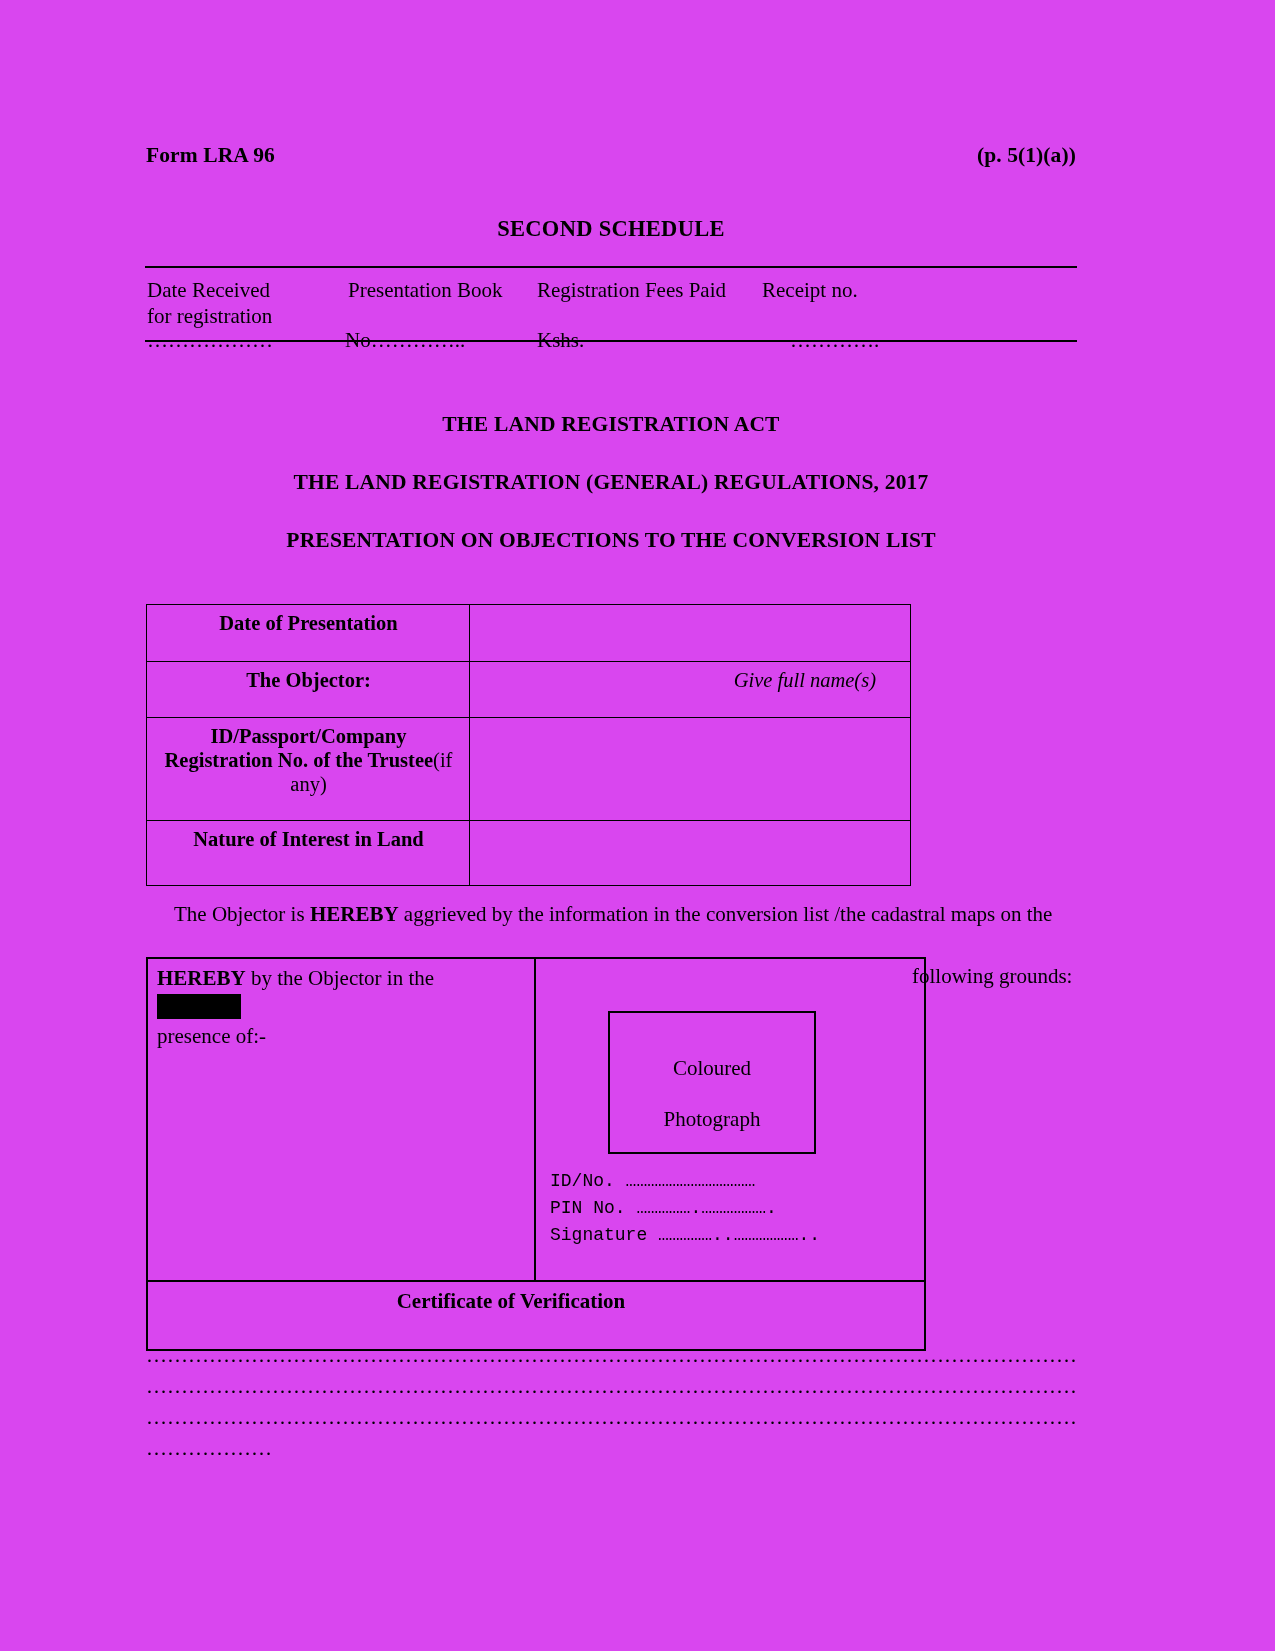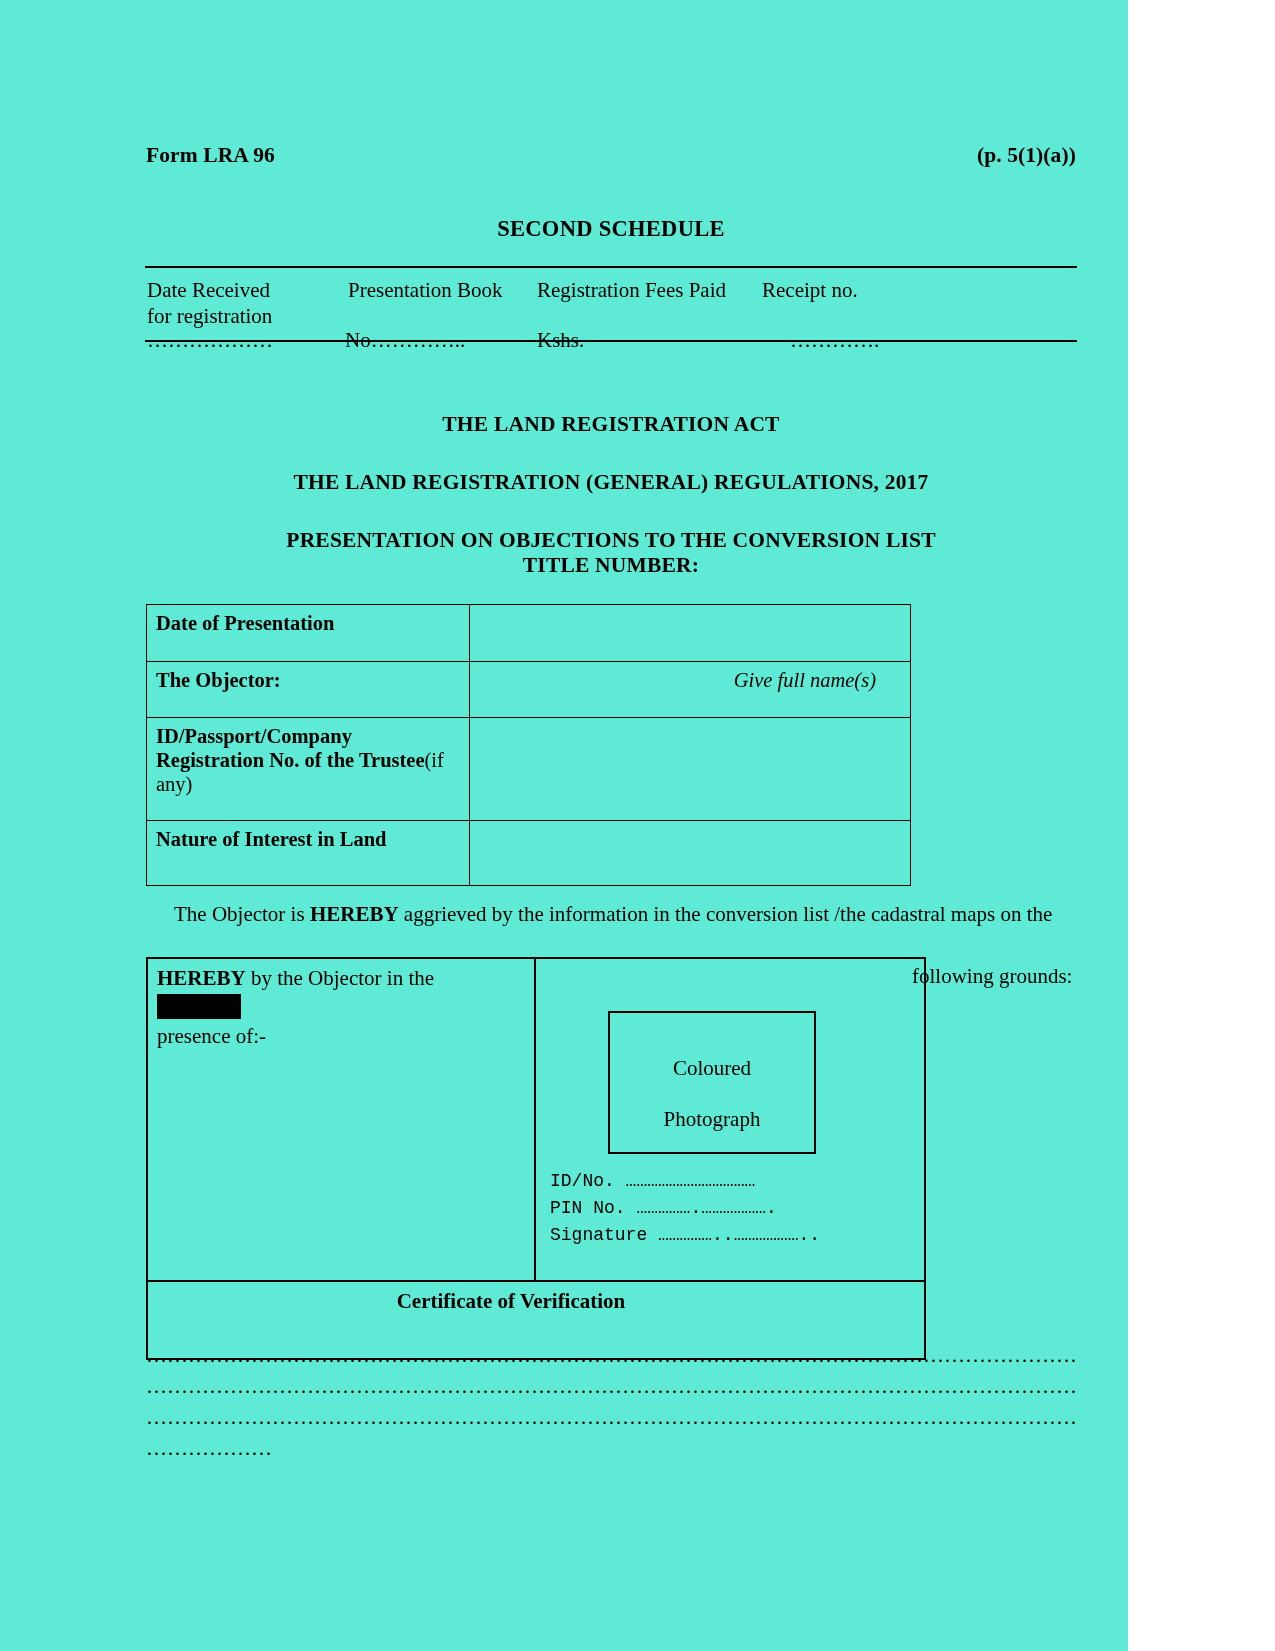--- a/index.html
+++ b/index.html
@@ -7,23 +7,23 @@
     margin: 0;
     padding: 0;
     background: #ffffff;
   }
   body {
     font-family: "Liberation Serif", "DejaVu Serif", serif;
     color: #000000;
   }
   #page {
     position: relative;
-    width: 1128px;
+    width: 1275px;
     height: 1651px;
-    background: #5eead4;
+    background: #d946ef;
     overflow: hidden;
   }
 
   
   .doc-header {
     position: absolute;
     left: 146px;
     top: 143px;
     width: 930px;
     display: flex;
@@ -106,20 +106,21 @@
   .details-table td {
     border: 1.5px solid #000;
     vertical-align: top;
     padding: 6px 8px 6px 9px;
     font-size: 20.5px;
     line-height: 24px;
   }
   .details-table td.lbl {
     width: 305px;
     font-weight: bold;
+    text-align: center;
   }
   .details-table td.val {
     width: 423px;
   }
   .r1 td { height: 44px; }
   .r2 td { height: 43px; }
   .r3 td { height: 90px; }
   .r4 td { height: 52px; }
   .note-italic {
     display: block;
@@ -149,21 +150,21 @@
     width: 755px;
   }
   .sig-table {
     width: 755px;
     border-collapse: collapse;
     table-layout: fixed;
   }
   .sig-table td {
     border: 2px solid #000;
     vertical-align: top;
-    padding: 13px;
+    padding: 4px;
   }
   .sig-left {
     width: 367px;
     height: 315px;
     padding: 6px 10px 0 9px !important;
     font-size: 21px;
     line-height: 27px;
   }
   .sig-right {
     width: 388px;
@@ -272,21 +273,20 @@
     </div>
   </div>
 
   <div class="titles">
     <div class="gap-1"></div>
     <div class="tline">THE LAND REGISTRATION ACT</div>
     <div class="gap-2"></div>
     <div class="tline">THE LAND REGISTRATION (GENERAL) REGULATIONS, 2017</div>
     <div class="gap-3"></div>
     <div class="tline">PRESENTATION ON OBJECTIONS TO THE CONVERSION LIST</div>
-    <div class="tline sub">TITLE NUMBER:</div>
   </div>
 
   <table class="details-table">
     <tbody>
       <tr class="r1">
         <td class="lbl">Date of Presentation</td>
         <td class="val"></td>
       </tr>
       <tr class="r2">
         <td class="lbl">The Objector:</td>

